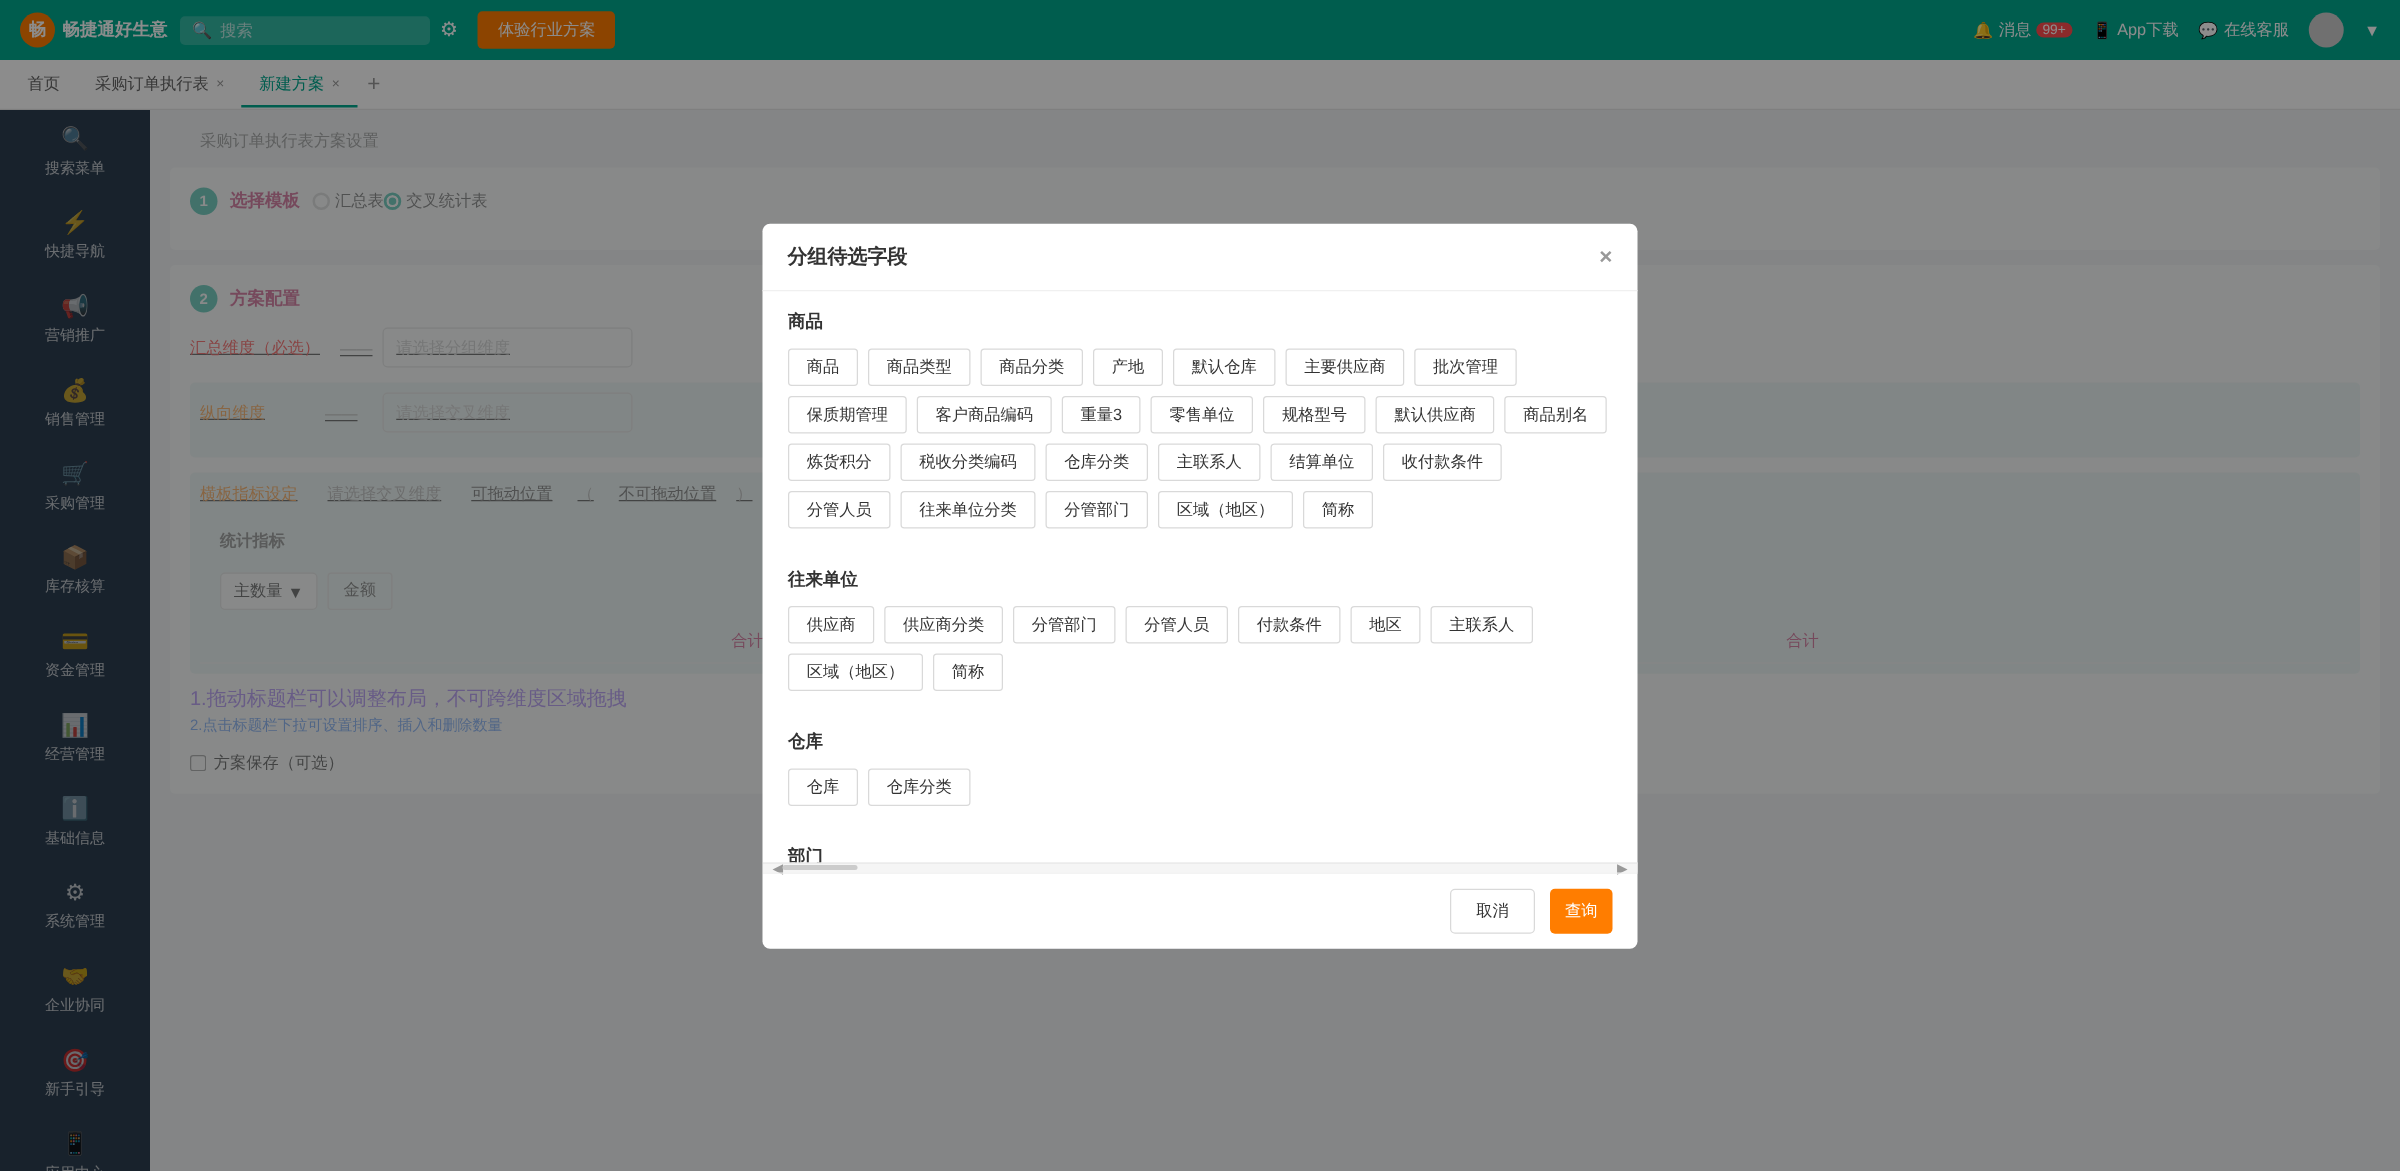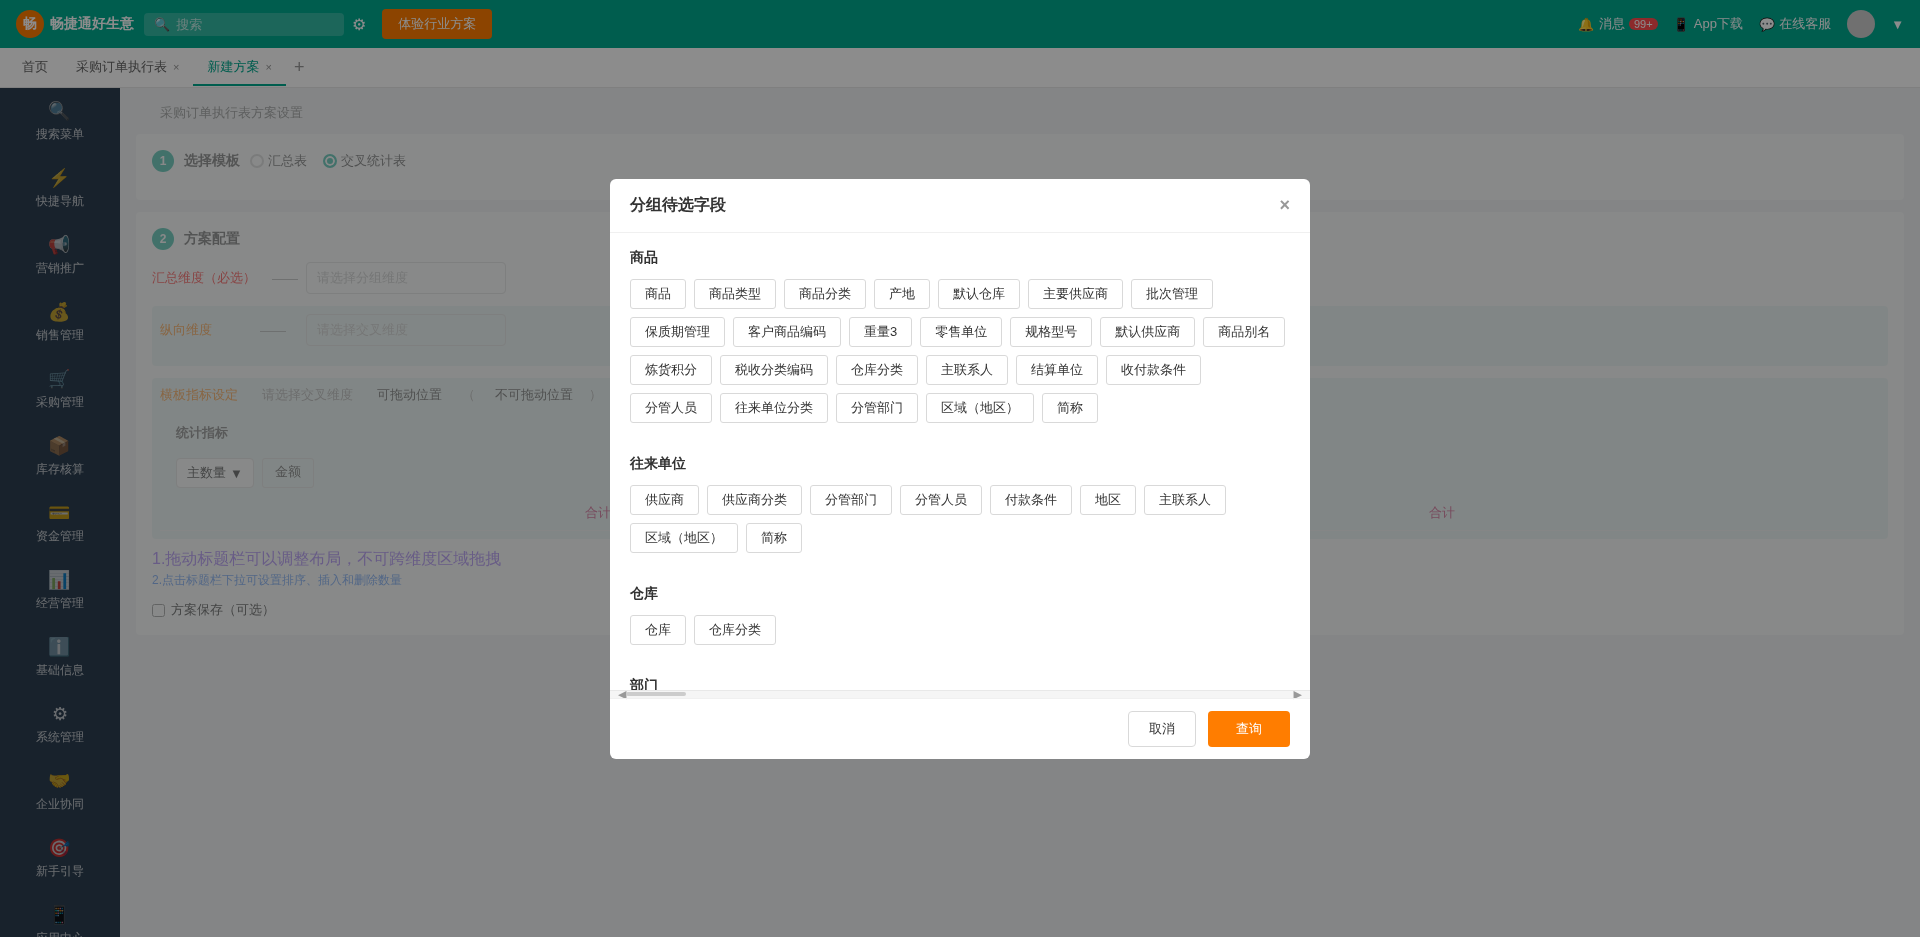--- a/index.html
+++ b/index.html
@@ -98,22 +98,22 @@
       padding: 16px; margin-bottom: 12px;
     }
     .step-header {
       display: flex; align-items: center; gap: 10px; margin-bottom: 12px;
     }
     .step-num {
       width: 22px; height: 22px; background: #00a98f; color: white;
       border-radius: 50%; display: flex; align-items: center; justify-content: center;
       font-size: 12px; font-weight: bold;
     }
-    .step-title { font-size: 14px; font-weight: bold; color: #404040; text-align: center; }
-    .radio-group { display: flex; align-items: flex-start; gap: 16px; }
+    .step-title { font-size: 14px; font-weight: bold; color: #be185d; text-align: center; }
+    .radio-group { display: flex; align-items: flex-start; }
     .radio-item { display: flex; align-items: center; gap: 4px; font-size: 13px; color: #333; cursor: pointer; }
     .radio-dot { width: 14px; height: 14px; border-radius: 50%; border: 2px solid #ccc; display: inline-block; }
     .radio-dot.checked { border-color: #00a98f; background: #00a98f; box-shadow: inset 0 0 0 2px white; }
 
     
     .modal-overlay {
       position: fixed; top: 0; left: 0; right: 0; bottom: 0;
       background: rgba(0,0,0,0.45);
       z-index: 1000;
       display: flex; align-items: center; justify-content: center;
@@ -156,21 +156,21 @@
       padding: 5px 14px; font-size: 13px; color: #333;
       cursor: pointer; background: white;
     }
 
     .btn-cancel {
       padding: 8px 20px; border: 1px solid #d9d9d9;
       border-radius: 4px; background: white; color: #333;
       font-size: 13px; cursor: pointer;
     }
     .btn-confirm {
-      padding: 8px 28px; border: none;
+      padding: 8px 12px; border: none;
       border-radius: 4px; background: #ff7d00; color: white;
       font-size: 13px; cursor: pointer;
     }
 
     
     .modal-body::-webkit-scrollbar { width: 6px; }
     .modal-body::-webkit-scrollbar-thumb { background: #ccc; border-radius: 3px; }
     .modal-body::-webkit-scrollbar-track { background: #f5f5f5; }
 
     
@@ -184,21 +184,21 @@
     }
 
     
     .bg-content {
       position: fixed;
       top: 88px; left: 120px; right: 0; bottom: 0;
       background: #f0f2f5;
       padding: 16px;
     }
     .form-row {
-      display: flex; align-items: center; gap: 16px; margin-bottom: 12px;
+      display: flex; align-items: center; gap: 16px; margin-bottom: 12px; text-decoration: underline;
     }
     .form-label { font-size: 13px; color: #333; min-width: 80px; }
     .form-input {
       border: 1px solid #d9d9d9; border-radius: 4px;
       padding: 6px 10px; font-size: 13px; width: 200px;
     }
     .required { color: red; }
     .table-cell { flex: 1; font-size: 13px; color: #be185d; text-align: center; }
     .table-data-row {
       display: flex; padding: 8px 16px;

